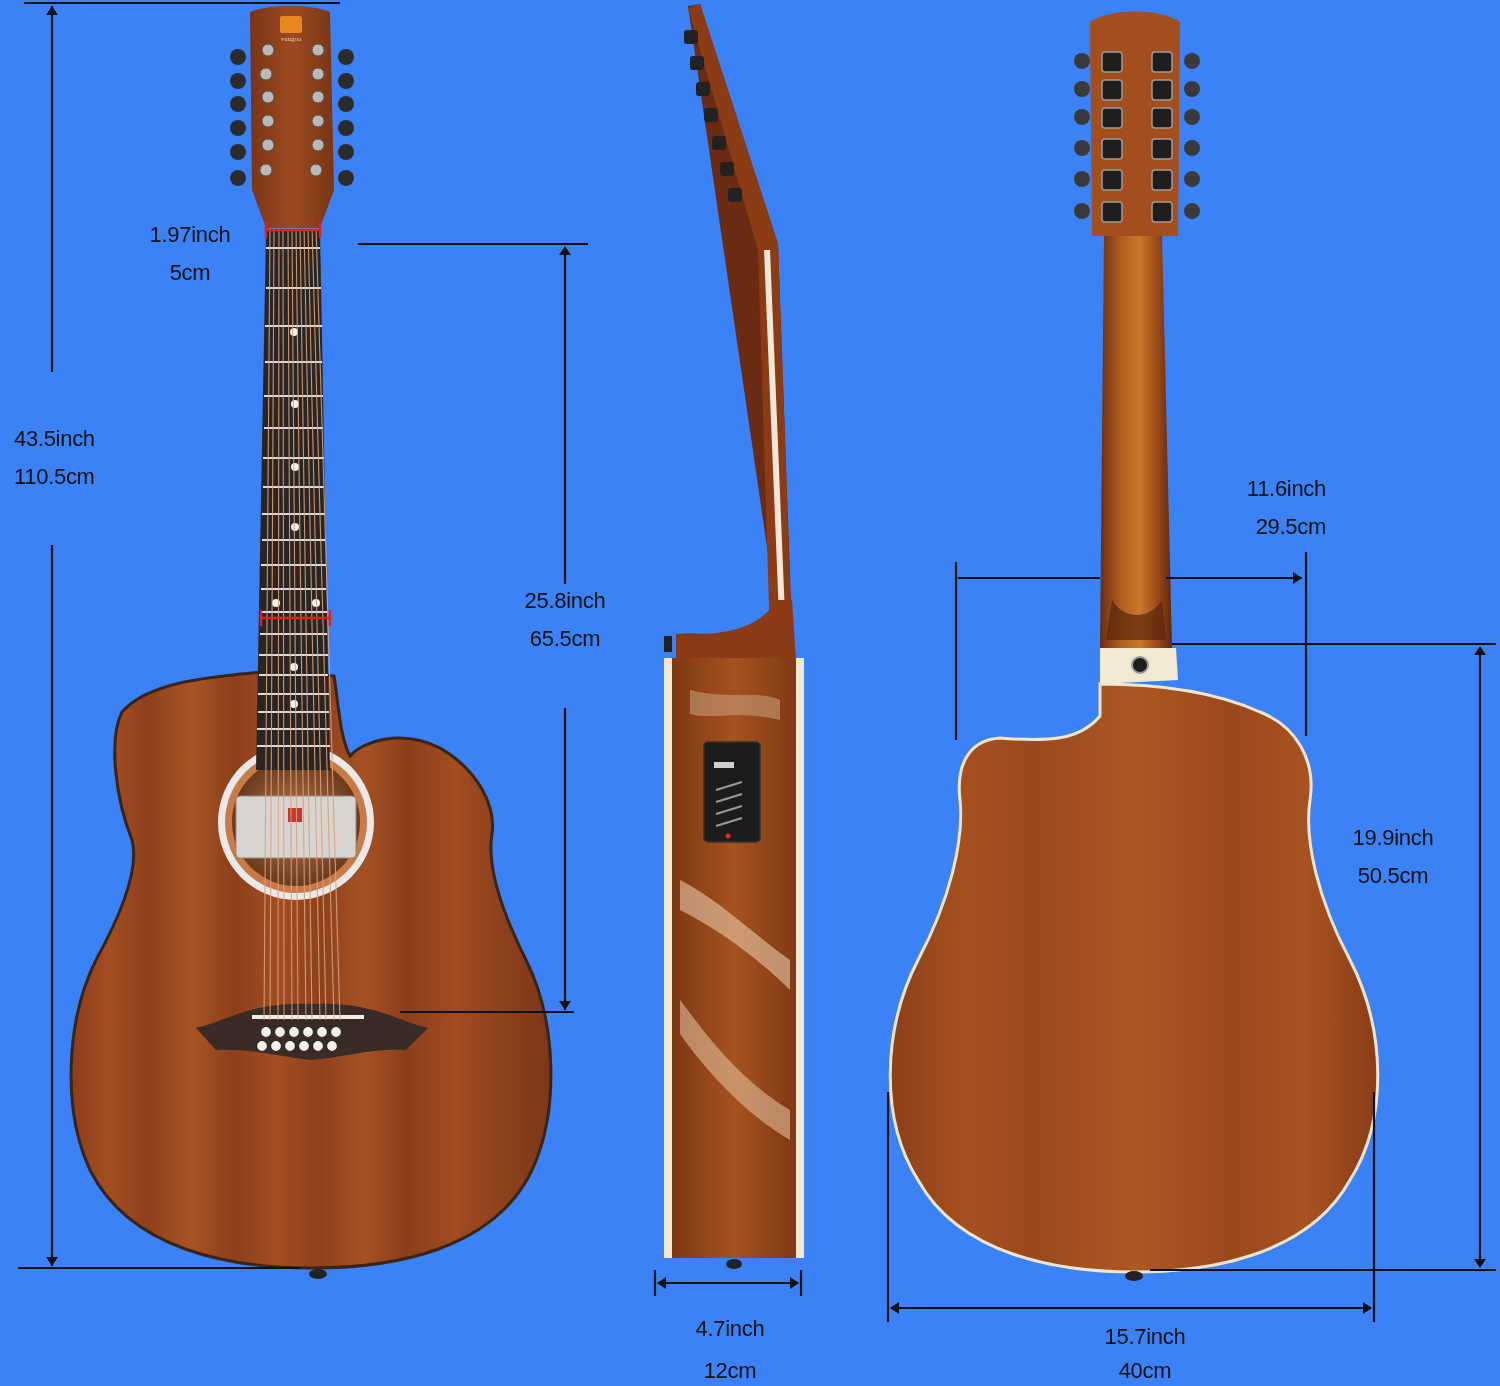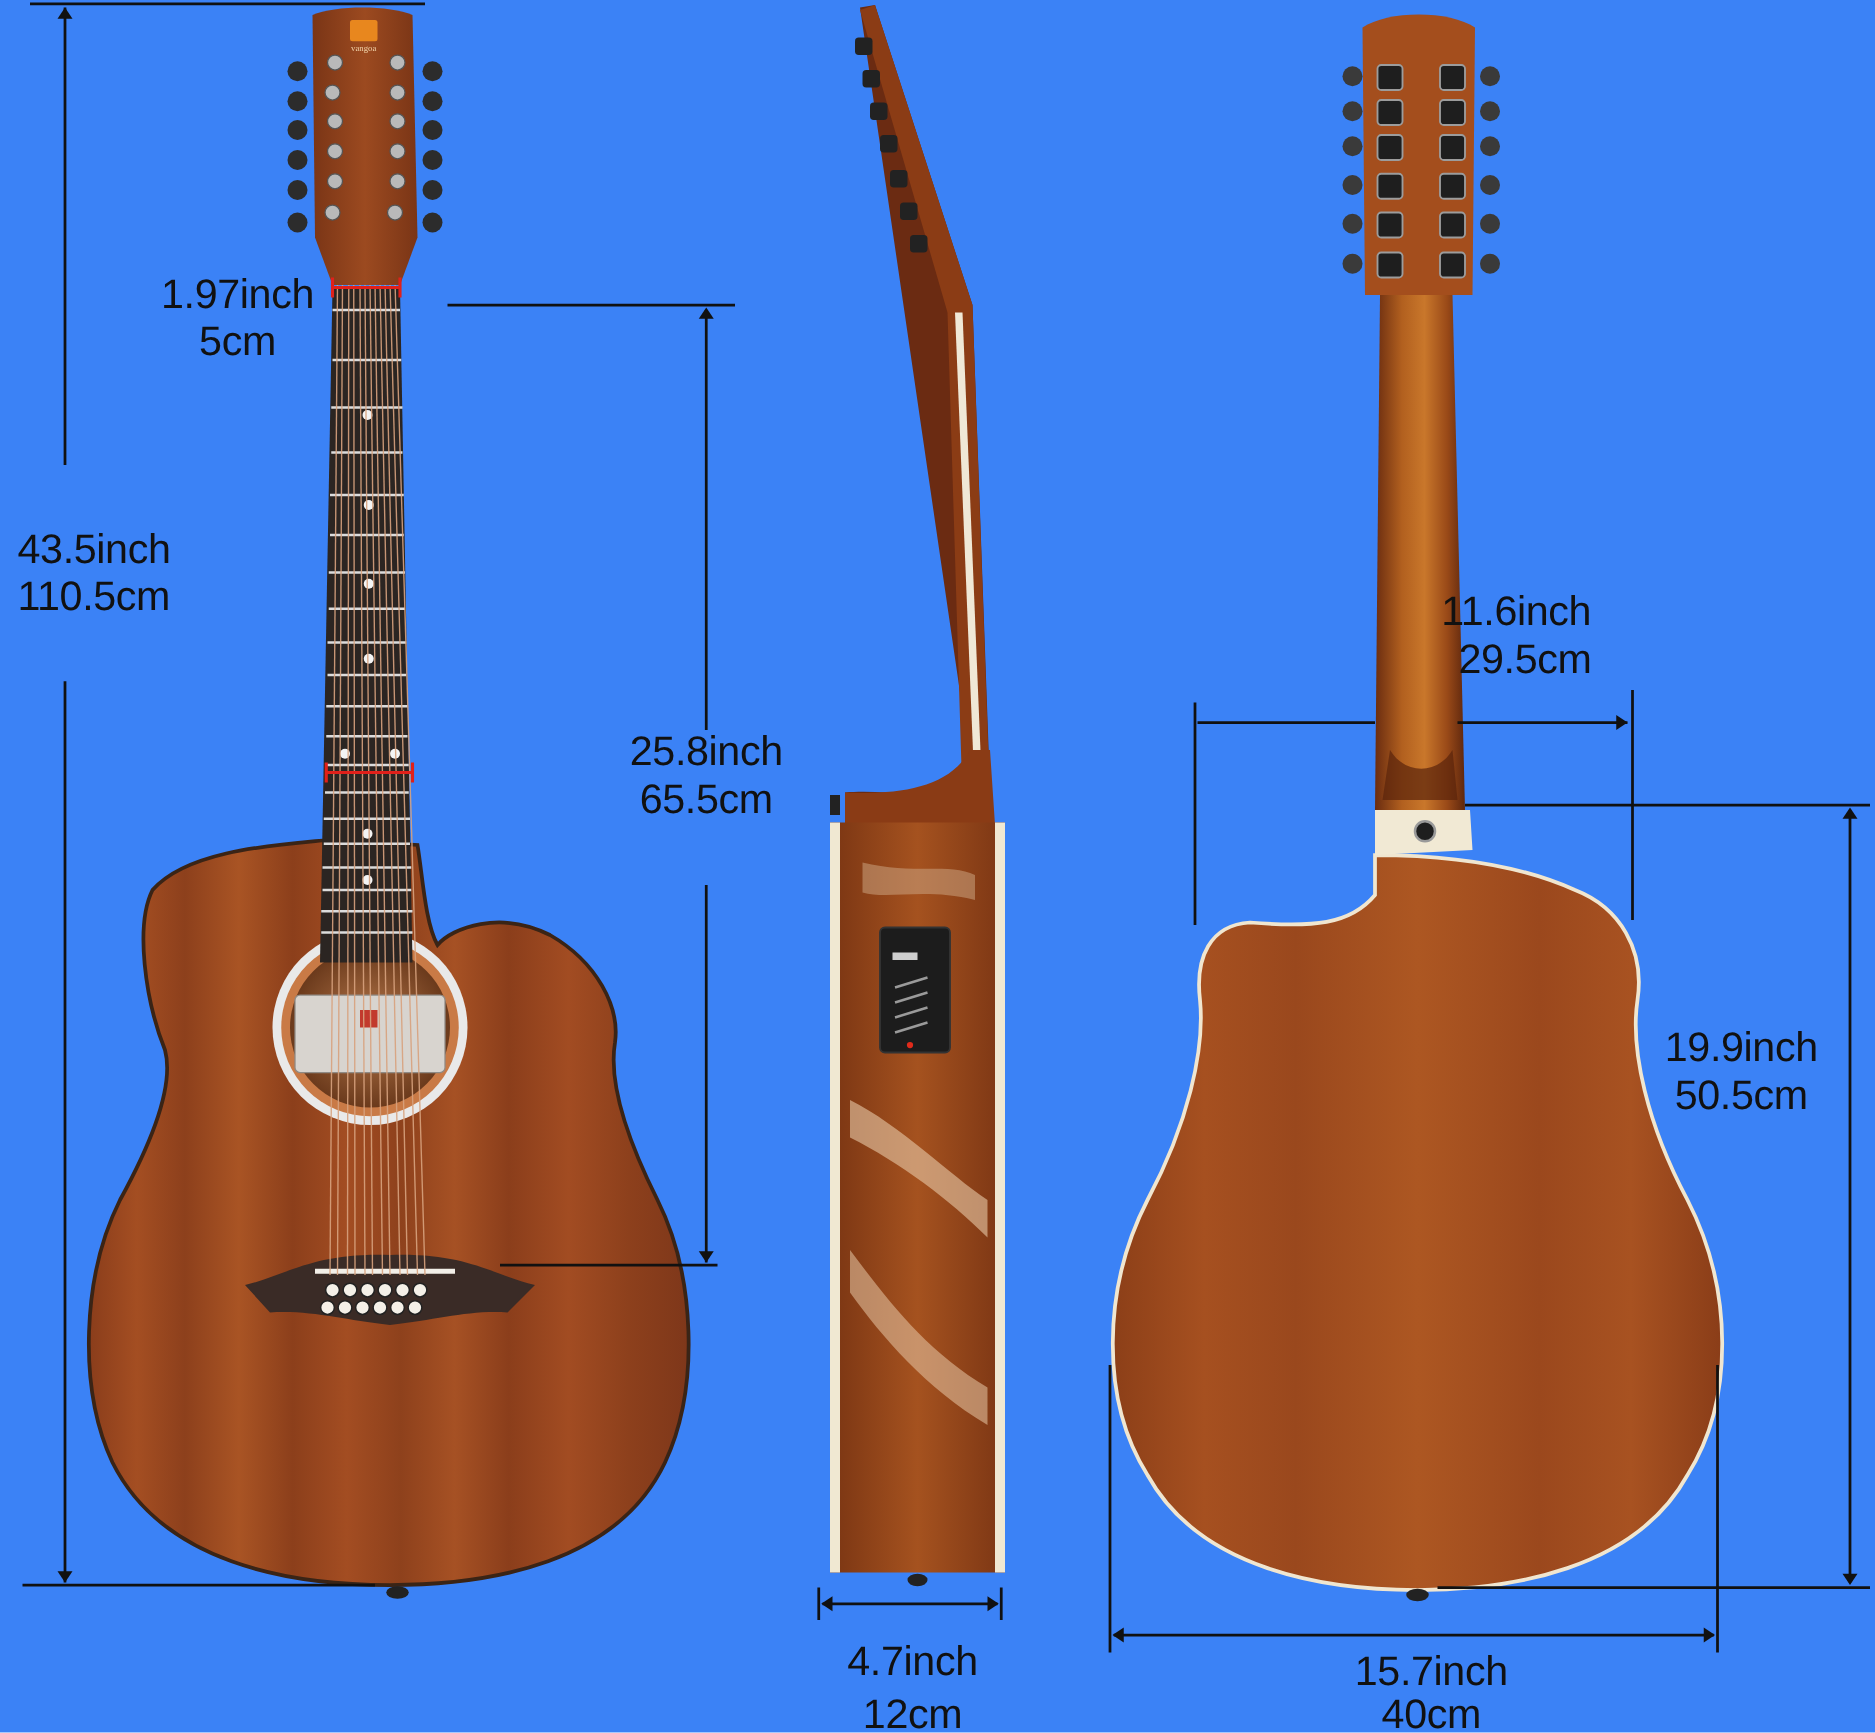--- a/index.html
+++ b/index.html
@@ -8,21 +8,21 @@
     width: 1500px;
     height: 1386px;
     background: #3b82f6;
     overflow: hidden;
     font-family: "Liberation Sans", "DejaVu Sans", sans-serif;
   }
   svg.art { position: absolute; left: 0; top: 0; }
   .label {
     position: absolute;
     color: #111111;
-    font-size: 33px;
+    font-size: 22px;
     line-height: 38px;
     text-align: center;
     white-space: nowrap;
     letter-spacing: -0.3px;
   }
   .label span { display: block; }
   .label.left { text-align: left; }
 </style>
 </head>
 <body>
@@ -365,21 +365,21 @@
   <div class="label" style="left:492px; top:582px; width:146px;">
     <span>25.8inch</span>
     <span>65.5cm</span>
   </div>
 
   <div class="label" style="left:664px; top:1308px; width:132px; line-height:42px;">
     <span>4.7inch</span>
     <span>12cm</span>
   </div>
 
-  <div class="label" style="left:1140px; top:470px; width:146px;">
+  <div class="label" style="left:1180px; top:470px; width:146px;text-align:right;">
     <span>11.6inch</span>
     <span style="padding-left:14px;">29.5cm</span>
   </div>
 
   <div class="label" style="left:1320px; top:802px; width:146px;margin-top:17px;">
     <span>19.9inch</span>
     <span>50.5cm</span>
   </div>
 
   <div class="label" style="left:1070px; top:1320px; width:150px; line-height:34px;">

